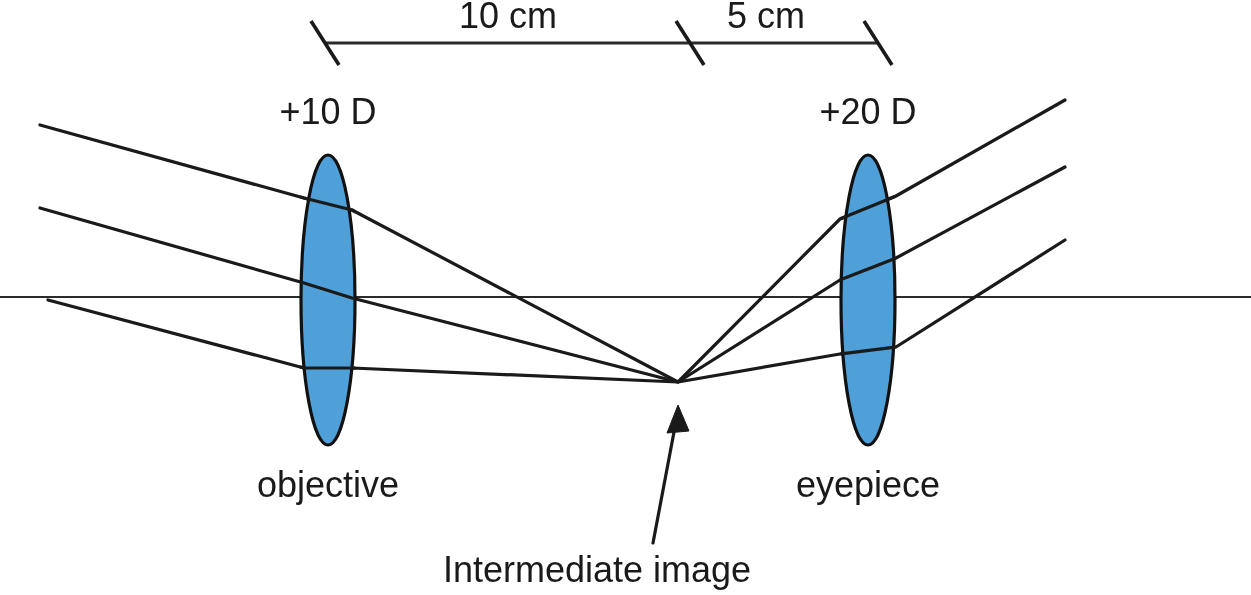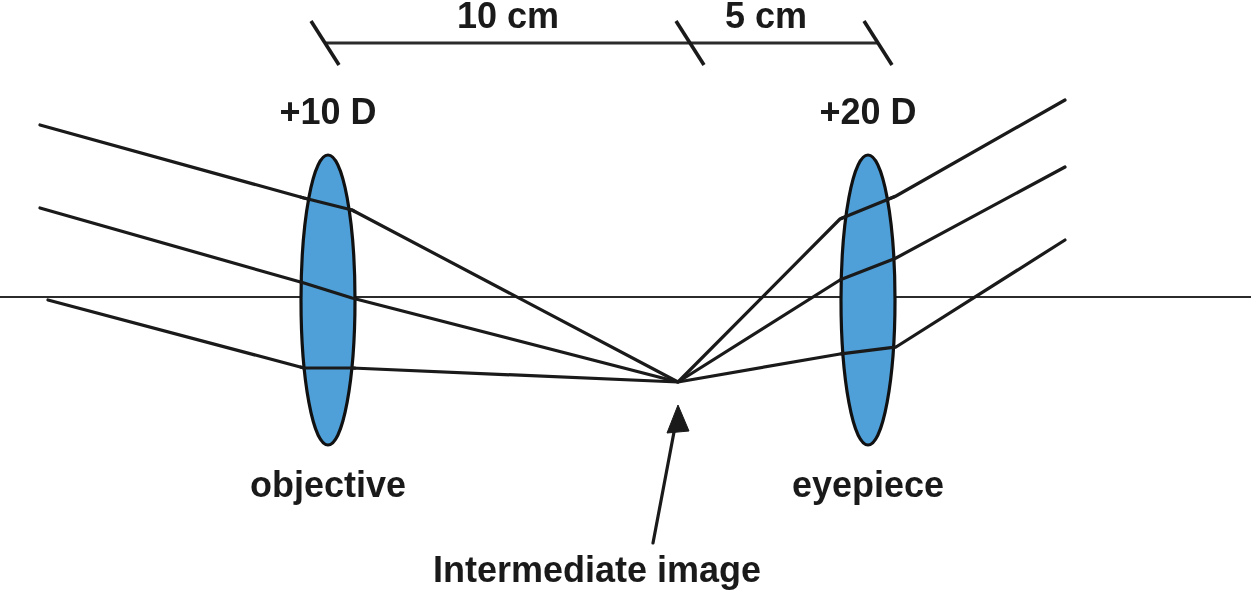--- a/index.html
+++ b/index.html
@@ -10,21 +10,20 @@
   }
   body {
     font-family: "Liberation Sans", sans-serif;
   }
   #stage {
     position: relative;
     width: 1251px;
     height: 595px;
     background: #ffffff;
     overflow: hidden;
-    font-weight: bold;
   }
   #diagram {
     position: absolute;
     top: 0;
     left: 0;
     width: 1251px;
     height: 595px;
     display: block;
   }
   .dia-label {

